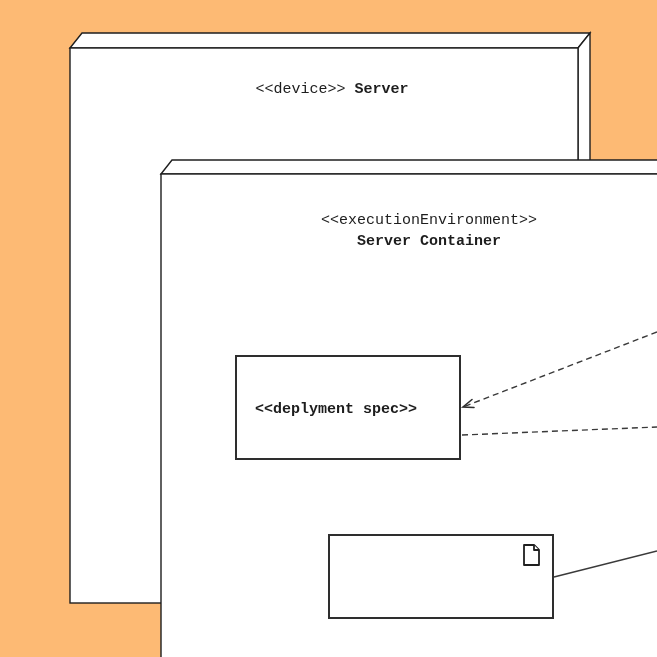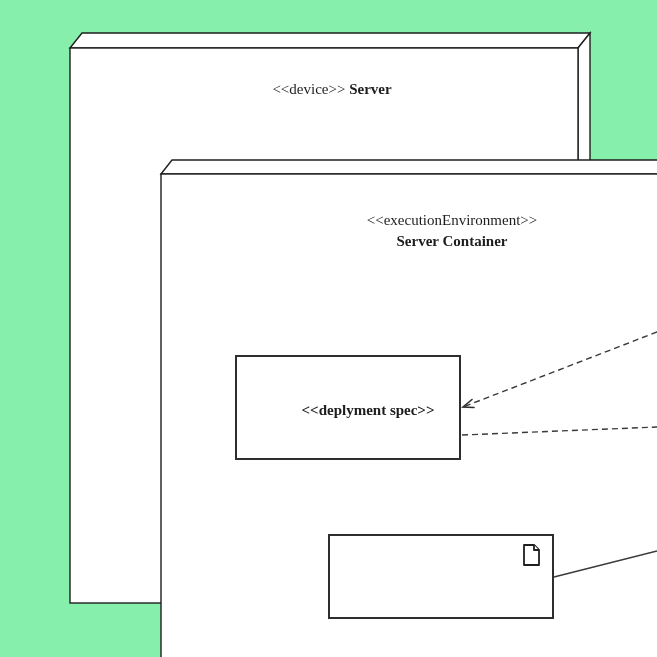--- a/index.html
+++ b/index.html
@@ -4,23 +4,23 @@
 <style>
   html, body {
     margin: 0;
     padding: 0;
     background: #ffffff;
   }
   #canvas {
     position: relative;
     width: 657px;
     height: 657px;
-    background: #86efac;
+    background: #fdba74;
     overflow: hidden;
-    font-family: Liberation Serif, serif;
+    font-family: Liberation Mono, monospace;
   }
   #diagram-svg {
     position: absolute;
     left: 0;
     top: 0;
   }
   .face {
     fill: #ffffff;
     stroke: #1f1f1f;
     stroke-width: 1.4;
@@ -59,22 +59,22 @@
     text-align: center;
     white-space: nowrap;
     color: #1d1d1d;
     font-size: 15px;
     line-height: 21px;
   }
   .label .name {
     font-weight: bold;
   }
   #server-label   { left: 332px; top: 89px;  }
-  #sc-label       { left: 452px; top: 231px; }
-  #webxml-label   { left: 368px; top: 410px; font-weight: bold; line-height: 24px; }
+  #sc-label       { left: 429px; top: 231px; }
+  #webxml-label   { left: 336px; top: 410px; font-weight: bold; line-height: 24px; }
   #artifact-label { left: 441px; top: 578px; font-weight: bold; line-height: 23px; }
 </style>
 </head>
 <body>
 
 <div id="canvas">
 
   <svg id="diagram-svg" width="657" height="657" viewBox="0 0 657 657">
 
     <g>

